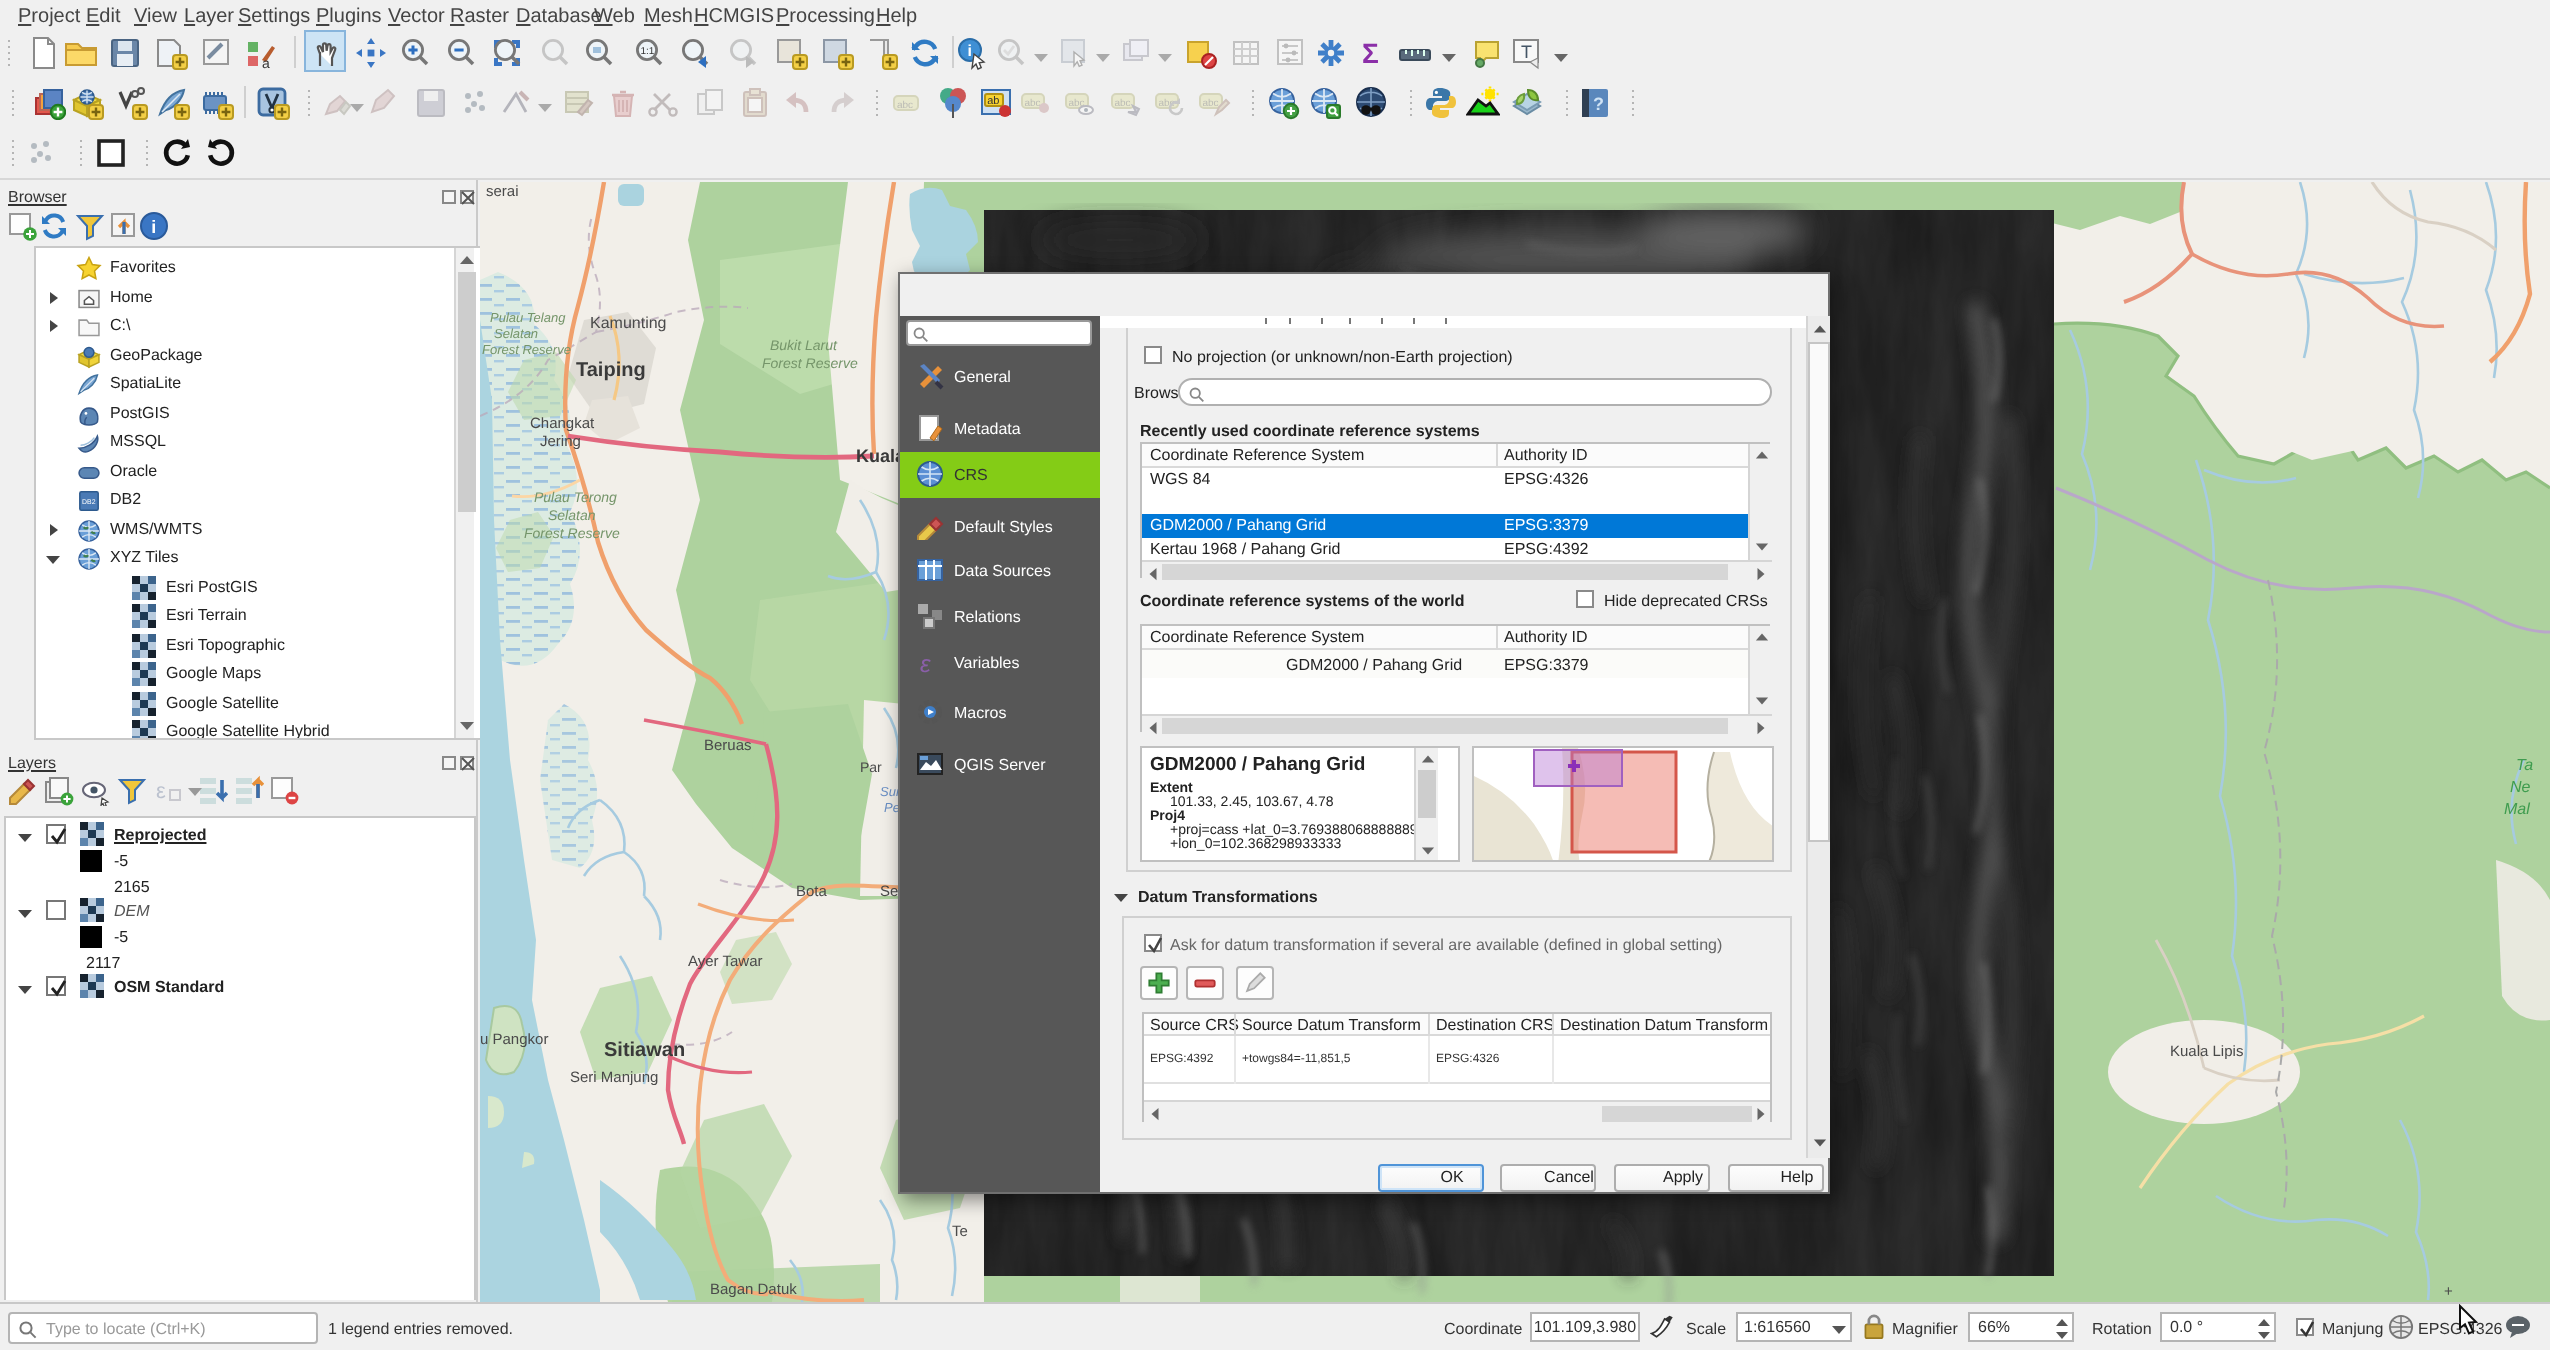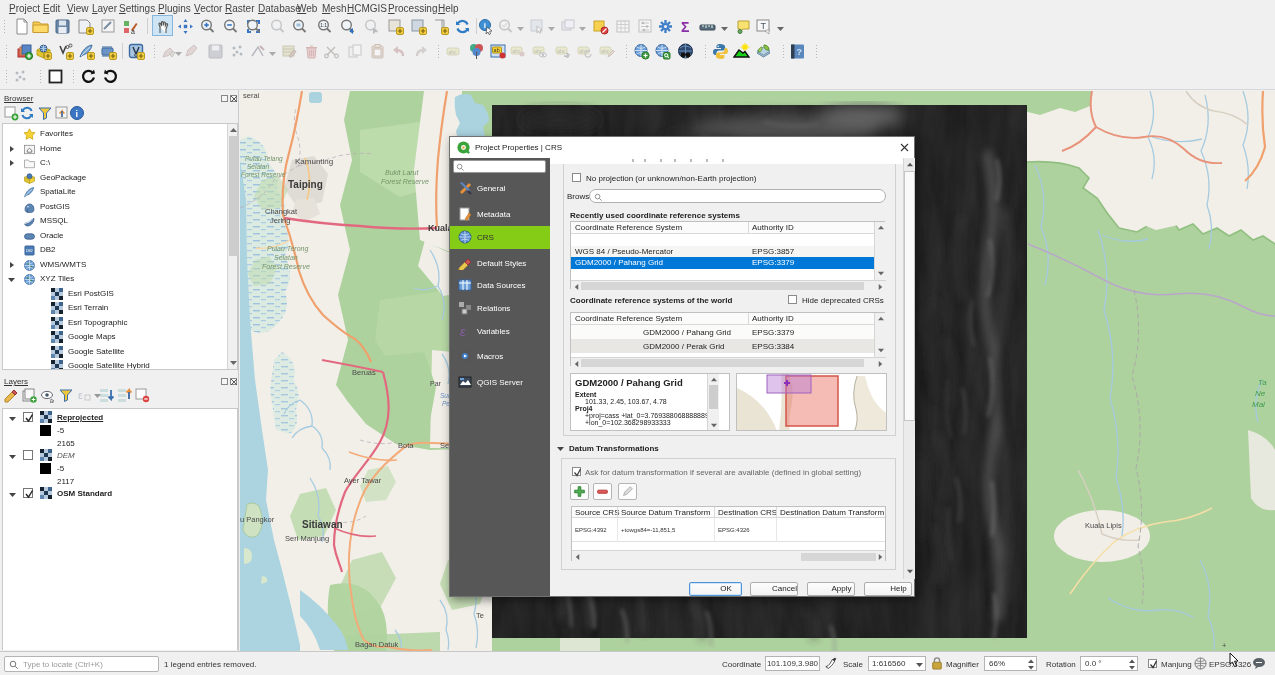--- a/index.html
+++ b/index.html
@@ -532,21 +532,21 @@
       </svg></div>
     <div class="abs" style="left:54px;top:15px;width:16px;height:16px"><svg width="16" height="16" viewBox="0 0 16 16">
         <rect x="2" y="2" width="11" height="11" fill="#f4f4f4" stroke="#999"></rect>
         <path d="M8 12V6l-2.5 2.5M8 6l2.5 2.5" stroke="#e8913a" stroke-width="1.6" fill="none"></path>
         <path d="M8 12V6" stroke="#3a6fae" stroke-width="1.6"></path>
       </svg></div>
     <div class="abs" style="left:69px;top:15px;width:16px;height:16px"><svg width="16" height="16" viewBox="0 0 16 16">
         <circle cx="8" cy="8" r="6.5" fill="#3a76c4" stroke="#2a5a9a"></circle>
         <text x="6.6" y="11.5" font-size="9" fill="#fff" font-weight="bold">i</text>
       </svg></div>
-    <div class="tree" style="left:2px;top:33px;width:236px;height:247px">
+    <div class="tree" style="left:17px;top:33px;width:236px;height:247px">
       <div class="trow" style="top:3.0px">
         <svg class="abs" style="left:20px;top:1px" width="13" height="13" viewBox="0 0 17 17">
           <path d="M8.5 1l2.2 4.6 5 .7-3.6 3.5.9 5-4.5-2.4L4 14.8l.9-5L1.3 6.3l5-.7z" fill="#f7d331" stroke="#c9a312"></path>
         </svg>
         <span class="abs" style="left:37px">Favorites</span>
       </div>
       <div class="trow" style="top:17.5px">
         <svg class="abs" style="left:5px;top:3px" width="8" height="8" viewBox="0 0 8 8">
           <path d="M2 1l4 3-4 3z" fill="#444"></path>
         </svg>
@@ -785,21 +785,21 @@
         <rect width="12" height="12" fill="#b8cbde"></rect>
         <rect width="4" height="4" fill="#16222e"></rect>
         <rect x="8" width="4" height="4" fill="#3c648c"></rect>
         <rect x="4" y="4" width="4" height="4" fill="#1d3953"></rect>
         <rect x="8" y="8" width="4" height="4" fill="#16222e"></rect>
         <rect y="8" width="4" height="4" fill="#5c84ac"></rect>
       </svg>
       <span class="abs" style="left:54px;top:42px;font-size:8px;font-style:italic;color:#555">DEM</span>
       <div class="abs" style="left:37px;top:54px;width:11px;height:11px;background:#000"></div>
       <span class="abs" style="left:54px;top:55px;font-size:8px">-5</span>
-      <span class="abs" style="left:54px;top:68px;font-size:8px">2117</span>
+      <span class="abs" style="left:40px;top:68px;font-size:8px">2117</span>
       <svg class="abs" style="left:5px;top:82px" width="9" height="8" viewBox="0 0 9 8">
         <path d="M1 2l3.5 4L8 2z" fill="#444"></path>
       </svg>
       <div class="abs" style="left:20px;top:79px;width:10px;height:10px;background:#fff;border:1px solid #777"><svg width="10" height="10" viewBox="0 0 10 10">
           <path d="M2 5l2.5 3L8.5 1.5" fill="none" stroke="#222" stroke-width="1.4"></path>
         </svg></div>
       <svg class="abs" style="left:37px;top:78px" width="12" height="12" viewBox="0 0 12 12">
         <rect width="12" height="12" fill="#b8cbde"></rect>
         <rect width="4" height="4" fill="#16222e"></rect>
         <rect x="8" width="4" height="4" fill="#3c648c"></rect>
@@ -979,32 +979,20 @@
       <text x="1258" y="385" font-size="8">Ta</text>
       <text x="1255" y="396" font-size="8">Ne</text>
       <text x="1252" y="407" font-size="8">Mal</text>
     </g>
     <g font-family="Liberation Sans,sans-serif" font-style="italic" fill="#6a8fc4">
       <text x="440" y="398" font-size="6.5">Sung</text>
       <text x="442" y="406" font-size="6.5">Per</text>
     </g>
   </svg>
 <div id="dlg">
-    <div id="dlgtitle">
-      <svg class="abs" style="left:6px;top:3px" width="15" height="15" viewBox="0 0 16 16">
-        <circle cx="8" cy="8" r="6.5" fill="#39a33a"></circle>
-        <circle cx="8" cy="8" r="2.6" fill="#fff"></circle>
-        <circle cx="8" cy="8" r="1.3" fill="#f0a03c"></circle>
-        <path d="M10.5 10.5l3.5 3.5" stroke="#39a33a" stroke-width="2.4"></path>
-      </svg>
-      <span class="abs" style="left:25px;top:6px">Project Properties | CRS</span>
-      <svg class="abs" style="left:450px;top:6px" width="9" height="9" viewBox="0 0 9 9">
-        <path d="M1 1l7 7M8 1l-7 7" stroke="#333" stroke-width="1.1"></path>
-      </svg>
-    </div>
     <div id="dside">
       <div class="abs" style="left:3px;top:2px;width:93px;height:13px;background:#fff;border:1px solid #999;border-radius:2px">
         <svg class="abs" style="left:2px;top:2px" width="9" height="9" viewBox="0 0 10 10">
           <circle cx="4" cy="4" r="2.6" fill="none" stroke="#888"></circle>
           <path d="M6 6l2.5 2.5" stroke="#888"></path>
         </svg>
       </div>
       <div class="sitem" style="top:18.5px;">
         <svg class="abs" style="left:8px;top:4px" width="14" height="14" viewBox="0 0 14 14">
           <path d="M2 11L11 2l2 2-9 9z" fill="#e8913a"></path>
@@ -1087,27 +1075,31 @@
           <path d="M6 6l2.5 2.5" stroke="#888"></path>
         </svg>
       </div>
       <span class="abs bold" style="left:20px;top:53px">Recently used coordinate reference systems</span>
       <div class="abs" style="left:20px;top:63px;width:315px;height:68px;background:#fff;border:1px solid #c0c0c0">
         <div class="abs thead" style="left:0;top:0;width:303px;height:12px">
           <span class="abs" style="left:4px;top:1px">Coordinate Reference System</span>
           <span class="abs" style="left:181px;top:1px">Authority ID</span>
           <div class="abs" style="left:177px;top:0;width:1px;height:12px;background:#d9d9d9"></div>
         </div>
-        <div class="abs" style="left:0;top:23.5px;width:303px;height:11.5px;background:#f5f5f3">
-          <span class="abs" style="left:4px;top:1px">WGS 84 / Pseudo-Mercator</span>
-          <span class="abs" style="left:181px;top:1px">EPSG:3857</span>
+        <div class="abs" style="left:0;top:12px;width:303px;height:11.5px;background:#fff">
+          <span class="abs" style="left:4px;top:1px">WGS 84</span>
+          <span class="abs" style="left:181px;top:1px">EPSG:4326</span>
         </div>
         <div class="abs" style="left:0;top:35.0px;width:303px;height:11.5px;background:#0078d7;color:#fff">
           <span class="abs" style="left:4px;top:1px">GDM2000 / Pahang Grid</span>
           <span class="abs" style="left:181px;top:1px">EPSG:3379</span>
+        </div>
+        <div class="abs" style="left:0;top:46.5px;width:303px;height:11.5px;background:#fff">
+          <span class="abs" style="left:4px;top:1px">Kertau 1968 / Pahang Grid</span>
+          <span class="abs" style="left:181px;top:1px">EPSG:4392</span>
         </div>
         <div class="abs" style="left:303px;top:0;width:12px;height:58px;background:#f0f0f0;border-left:1px solid #d5d5d5">
           <svg class="abs" style="left:2px;top:2px" width="8" height="7" viewBox="0 0 9 8">
             <path d="M1 6l3.5-4L8 6z" fill="#666"></path>
           </svg>
           <svg class="abs" style="left:2px;top:48px" width="8" height="7" viewBox="0 0 9 8">
             <path d="M1 2l3.5 4L8 2z" fill="#666"></path>
           </svg>
         </div>
         <div class="abs" style="left:0;top:58px;width:315px;height:10px;background:#f0f0f0;border-top:1px solid #d5d5d5">
@@ -1125,24 +1117,20 @@
       <span class="abs" style="left:252px;top:138px">Hide deprecated CRSs</span>
       <div class="abs" style="left:20px;top:154px;width:315px;height:54px;background:#fff;border:1px solid #c0c0c0">
         <div class="abs thead" style="left:0;top:0;width:303px;height:12px">
           <span class="abs" style="left:4px;top:1px">Coordinate Reference System</span>
           <span class="abs" style="left:181px;top:1px">Authority ID</span>
           <div class="abs" style="left:177px;top:0;width:1px;height:12px;background:#d9d9d9"></div>
         </div>
         <div class="abs" style="left:0;top:12px;width:303px;height:14px;background:#fbfbf9">
           <span class="abs" style="left:72px;top:3px">GDM2000 / Pahang Grid</span>
           <span class="abs" style="left:181px;top:3px">EPSG:3379</span>
-        </div>
-        <div class="abs" style="left:0;top:26px;width:303px;height:14px;background:#e9e7e3">
-          <span class="abs" style="left:72px;top:3px">GDM2000 / Perak Grid</span>
-          <span class="abs" style="left:181px;top:3px">EPSG:3384</span>
         </div>
         <div class="abs" style="left:303px;top:0;width:12px;height:44px;background:#f0f0f0;border-left:1px solid #d5d5d5">
           <svg class="abs" style="left:2px;top:2px" width="8" height="7" viewBox="0 0 9 8">
             <path d="M1 6l3.5-4L8 6z" fill="#666"></path>
           </svg>
           <svg class="abs" style="left:2px;top:34px" width="8" height="7" viewBox="0 0 9 8">
             <path d="M1 2l3.5 4L8 2z" fill="#666"></path>
           </svg>
         </div>
         <div class="abs" style="left:0;top:44px;width:315px;height:10px;background:#f0f0f0;border-top:1px solid #d5d5d5">

